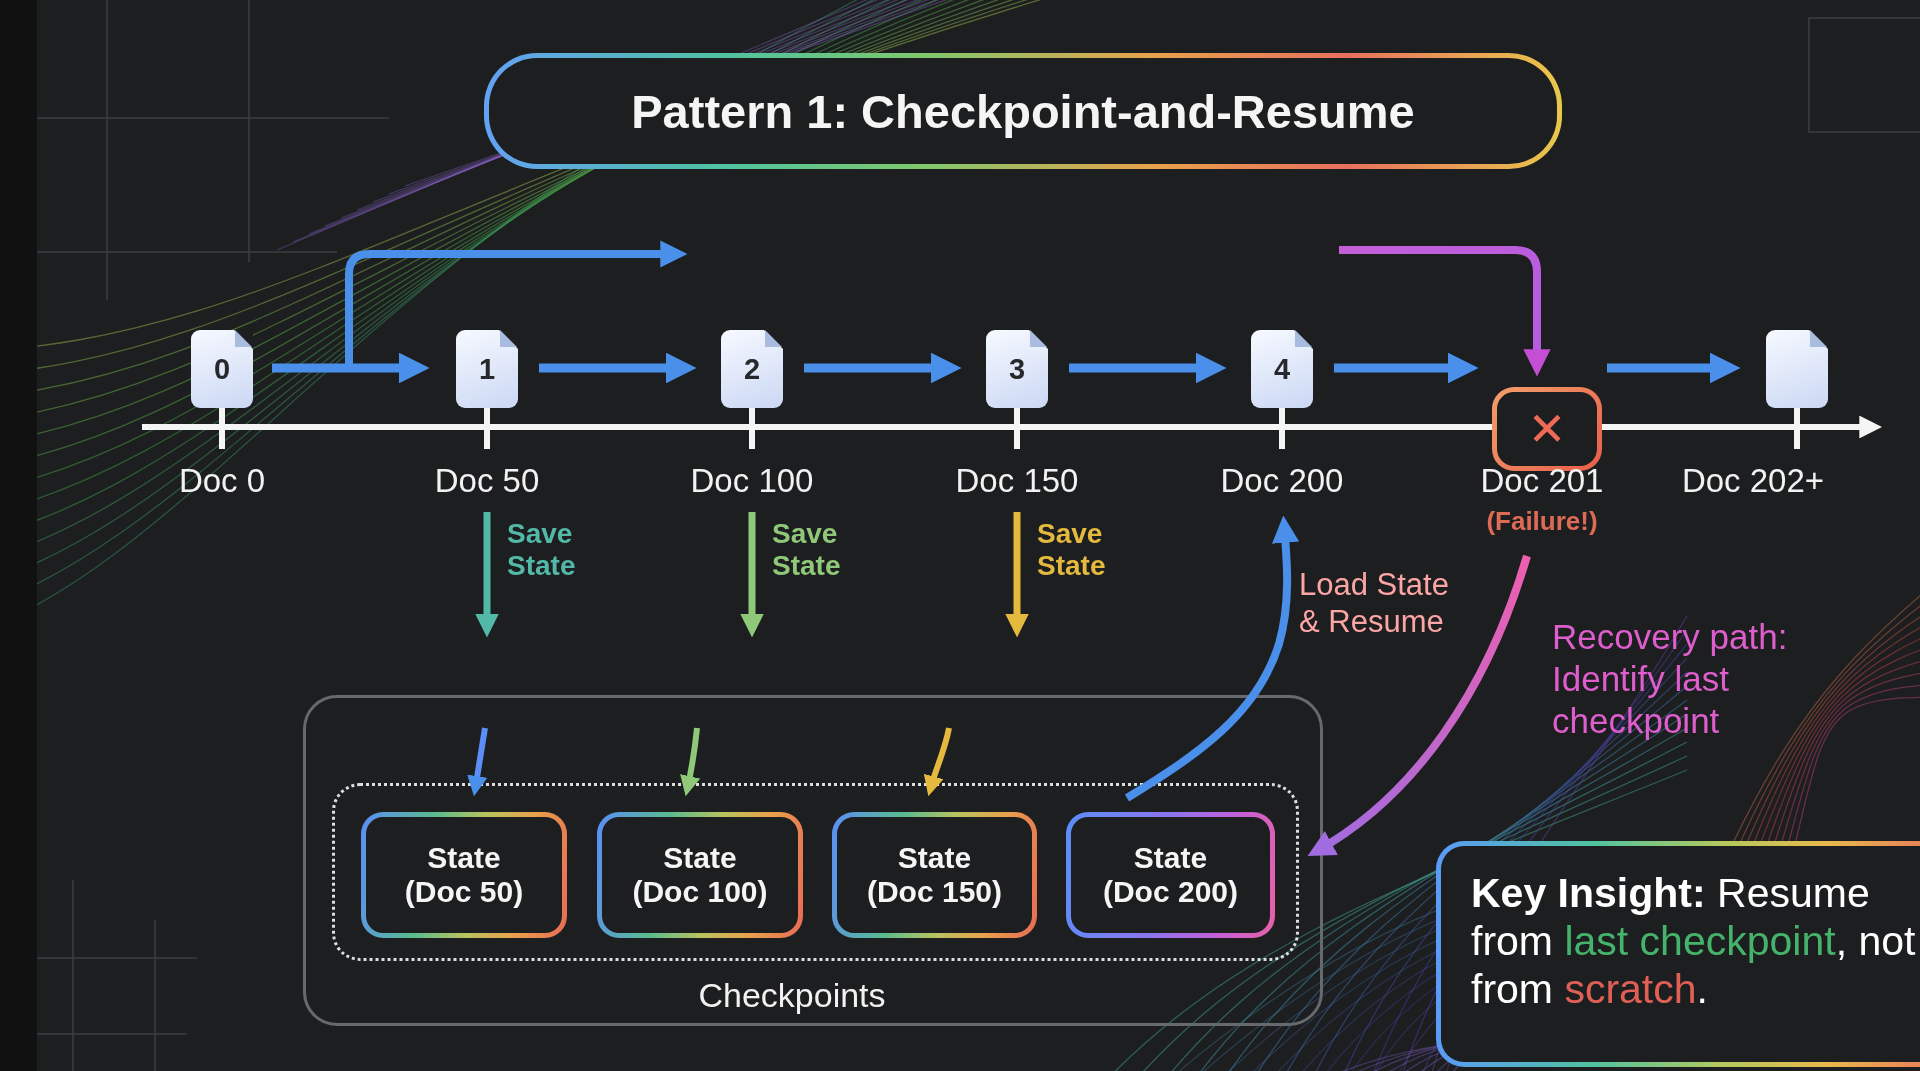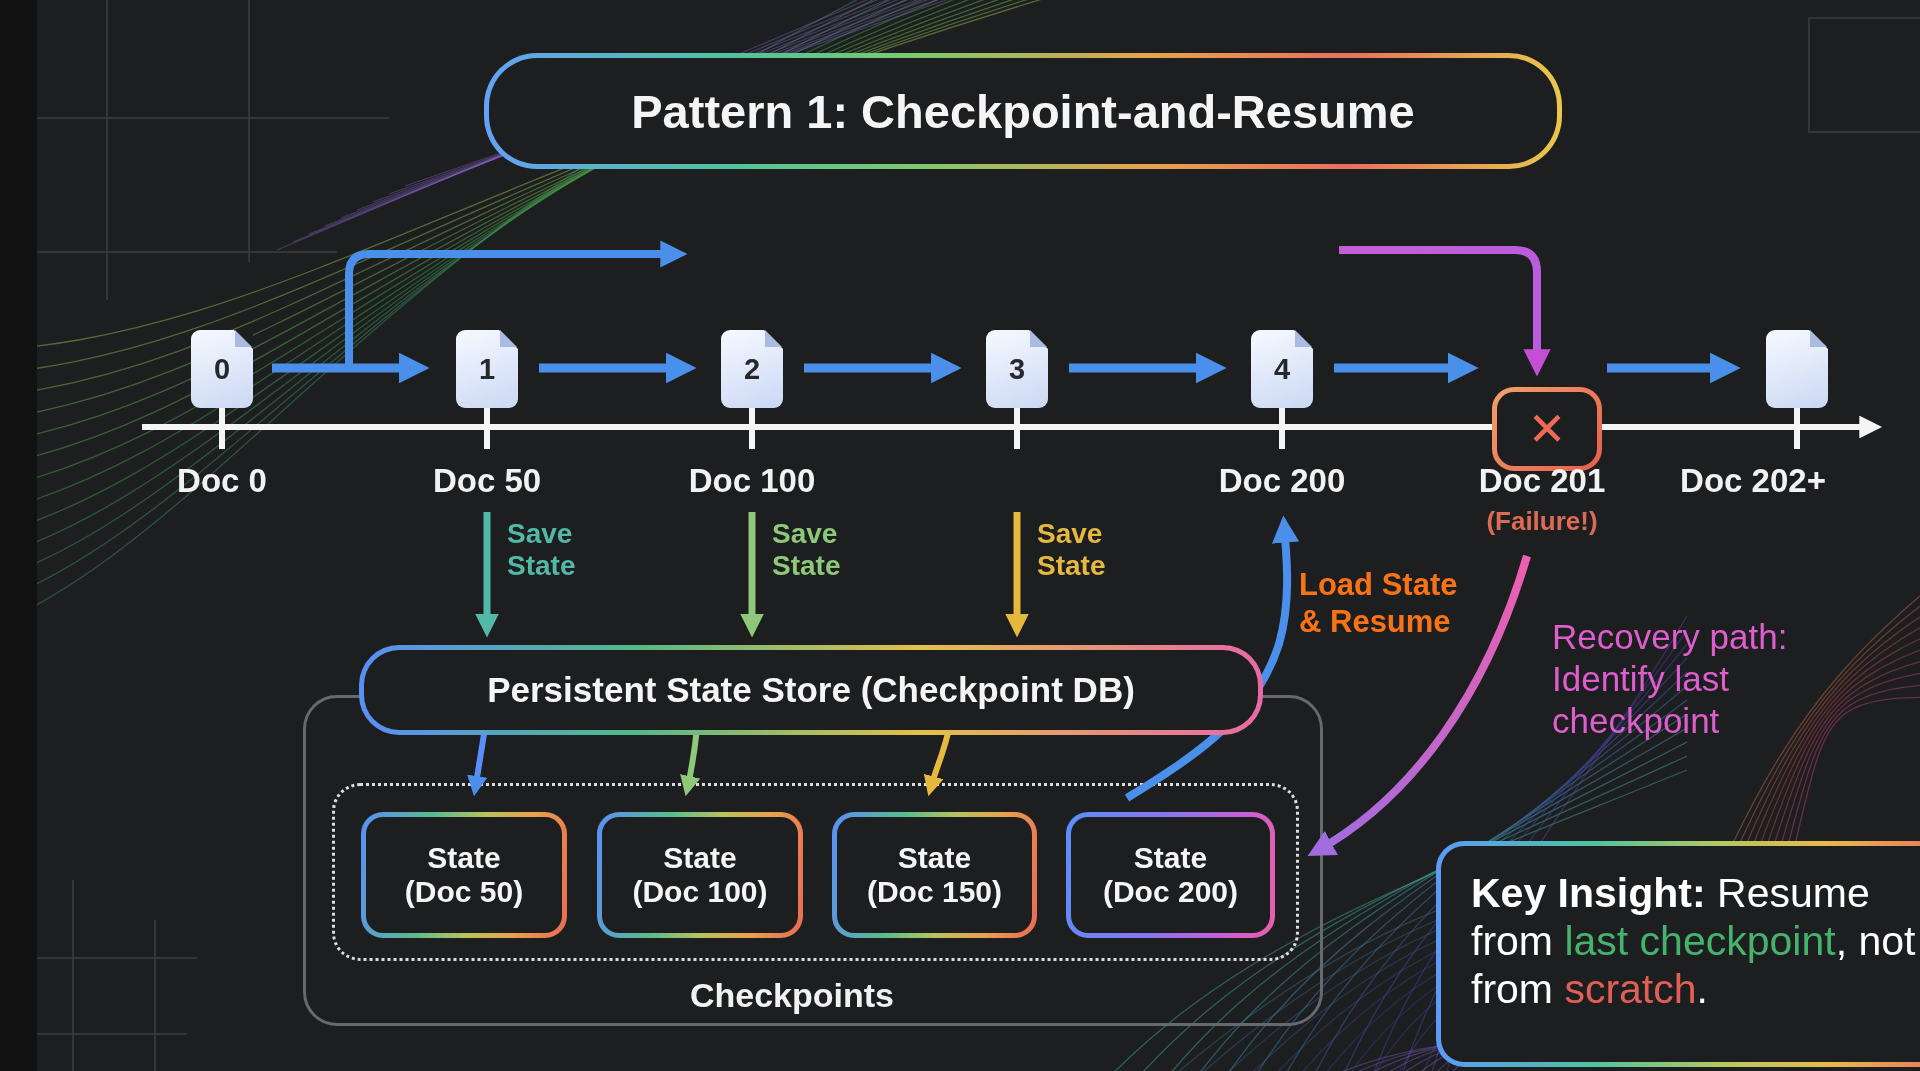--- a/index.html
+++ b/index.html
@@ -48,26 +48,26 @@
   
   .doc{position:absolute;top:330px;width:62px;height:78px;border-radius:9px;z-index:6;
     background:linear-gradient(160deg,#f6f9ff,#cbd8f4);
     display:flex;align-items:center;justify-content:center;
     font-weight:700;font-size:29px;color:#26282b;}
   .doc::before{content:'';position:absolute;top:0;right:0;width:0;height:0;
     border-top:19px solid #1d1e20;border-left:19px solid transparent;}
   .doc::after{content:'';position:absolute;top:0;right:1px;width:0;height:0;
     border-bottom:17px solid #a9bbdf;border-right:17px solid transparent;}
   
-  .lbl{position:absolute;z-index:8;font-weight:700;}
+  .lbl{position:absolute;z-index:8;font-weight:400;}
   .doc-lbl{top:462px;width:240px;text-align:center;font-size:33px;color:#f2f2f2;}
   .fail-lbl{top:506px;width:240px;text-align:center;font-size:26px;color:#dd6a55;font-weight:700;}
   .save-lbl{top:518px;font-size:28px;font-weight:700;line-height:1.15;}
   .save-teal{color:#52b9a8;} .save-green{color:#8ec878;} .save-yellow{color:#e5b93e;}
-  .load-lbl{left:1262px;top:566px;font-size:31px;font-weight:700;color:#f97316;line-height:1.2;}
+  .load-lbl{left:1262px;top:566px;font-size:31px;font-weight:400;color:#fca5a5;line-height:1.2;}
   .recovery-lbl{left:1515px;top:616px;width:336px;font-size:35px;font-weight:400;
     color:#df5ece;line-height:1.2;}
   .chk-lbl{left:530px;top:976px;width:450px;text-align:center;font-size:34px;color:#f2f2f2;}
   
   .key-box{left:1399px;top:841px;width:510px;height:216px;border-radius:28px;z-index:9;
     background:linear-gradient(90deg,#5b9bf8,#4fc2a0 30%,#b5c95e 55%,#e8b94b 75%,#e8705e);}
   .key-box .inner{border-radius:23px;justify-content:flex-start;align-items:flex-start;
     padding:24px 30px;font-size:41px;line-height:1.17;font-weight:400;text-align:left;display:block;}
   #connectors{z-index:5;}
 </style>
@@ -248,20 +248,21 @@
       <span></span>
     </div>
 
   <div class="gpill fail-box">
     <div class="inner">✕</div>
   </div>
 
   <div class="lbl doc-lbl" style="left:65px;">Doc 0</div>
   <div class="lbl doc-lbl" style="left:330px;">Doc 50</div>
   <div class="lbl doc-lbl" style="left:595px;">Doc 100</div>
+  <div class="lbl doc-lbl" style="left:860px;">Doc 150</div>
   <div class="lbl doc-lbl" style="left:1125px;">Doc 200</div>
   <div class="lbl doc-lbl" style="left:1385px;">Doc 201</div>
   <div class="lbl fail-lbl" style="left:1385px;">(Failure!)</div>
   <div class="lbl doc-lbl" style="left:1596px;">Doc 202+</div>
 
   <div class="lbl save-lbl save-teal" style="left:470px;">
     <div>Save</div>
     <div>State</div>
   </div>
   <div class="lbl save-lbl save-green" style="left:735px;">
@@ -273,23 +274,20 @@
     <div>State</div>
   </div>
 
   <div class="lbl load-lbl">
     <div>Load State</div>
     <div>&amp; Resume</div>
   </div>
 
   <div class="lbl recovery-lbl">Recovery path: Identify last checkpoint</div>
 
-  <div class="gpill store-pill">
-    <div class="inner">Persistent State Store (Checkpoint DB)</div>
-  </div>
 
   <div class="gpill state-box sb1">
     <div class="inner">
       <div>State</div>
       <div>(Doc 50)</div>
     </div>
   </div>
   <div class="gpill state-box sb2">
     <div class="inner">
       <div>State</div>

